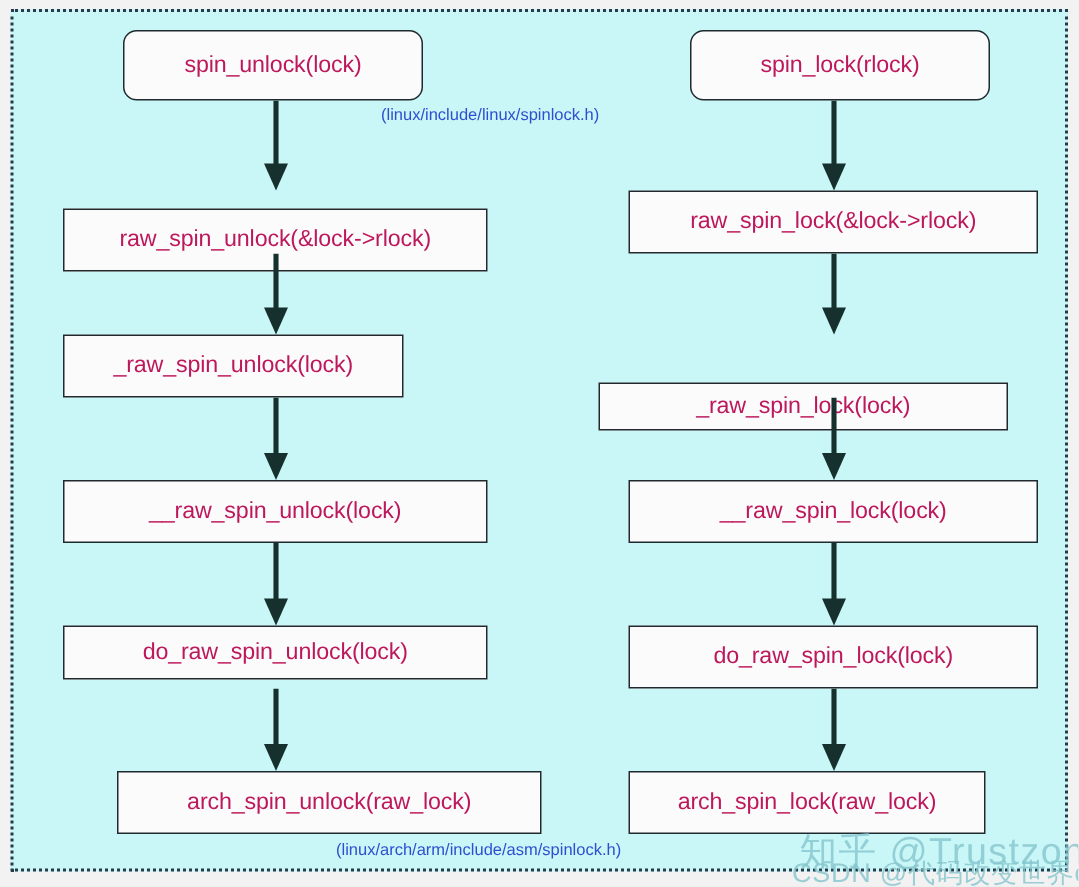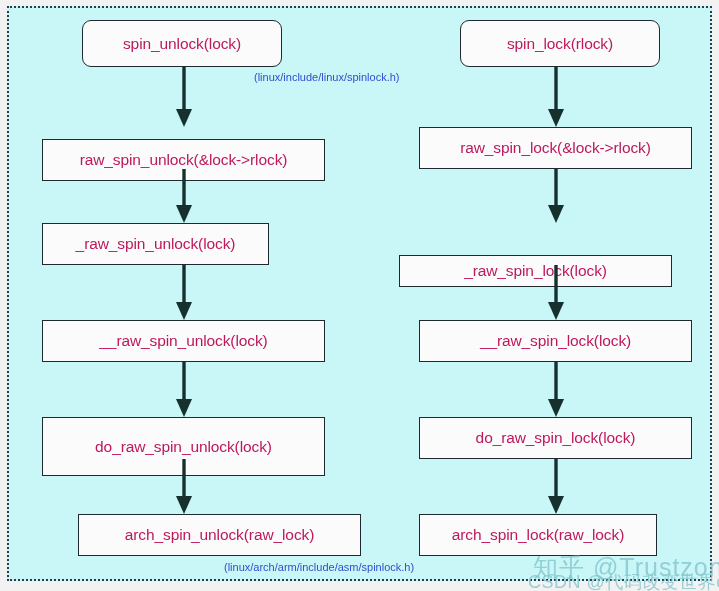--- a/index.html
+++ b/index.html
@@ -87,21 +87,21 @@
     </div>
 
     <div class="node" style="left:33px; top:215px; width:227px; height:42px;">
       <span>_raw_spin_unlock(lock)</span>
     </div>
 
     <div class="node" style="left:33px; top:312px; width:283px; height:42px;">
       <span>__raw_spin_unlock(lock)</span>
     </div>
 
-    <div class="node" style="left:33px; top:409px; width:283px; height:59px;">
+    <div class="node" style="left:33px; top:409px; width:283px; height:36px;">
       <span>do_raw_spin_unlock(lock)</span>
     </div>
 
     <div class="node" style="left:33px; top:506px; width:283px; height:42px;margin-left:36px;">
       <span>arch_spin_unlock(raw_lock)</span>
     </div>
 
     <svg class="arrow" style="left:160px; top:59px;" width="30" height="61" viewBox="0 0 30 61">
       <line x1="15" y1="0" x2="15" y2="46" stroke="#16302e" stroke-width="3.4"></line>
       <polygon points="15,60 7,42 23,42" fill="#16302e"></polygon>

